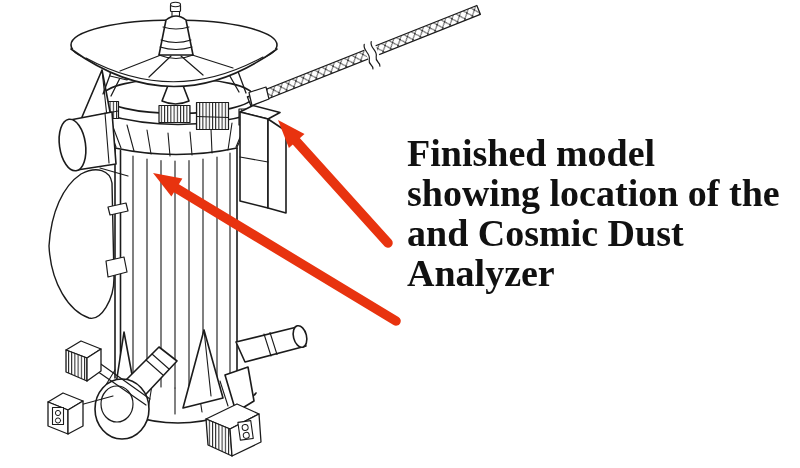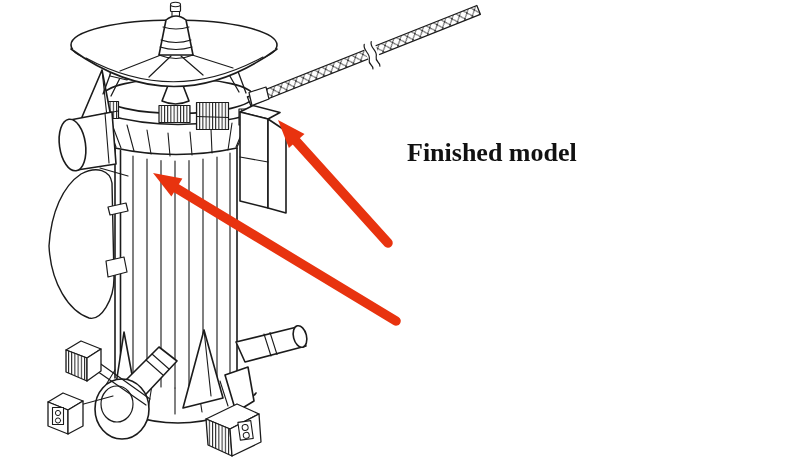--- a/index.html
+++ b/index.html
@@ -11,21 +11,21 @@
   }
   .stage{position:absolute;left:0;top:0;width:800px;height:468px;}
   svg{position:absolute;left:0;top:0;display:block;}
   .caption{
     position:absolute;
     left:407px;
     top:133px;
     width:380px;
     font-family:"Liberation Serif", serif;
     font-weight:bold;
-    font-size:26px;
+    font-size:38px;
     line-height:40px;
     color:#111111;
     letter-spacing:0px;
   }
   .caption div{white-space:nowrap;}
 </style>
 </head>
 <body>
 
 <div class="stage">
@@ -180,15 +180,18 @@
     </g>
     <g>
       <line x1="396" y1="321" x2="176" y2="188" stroke-width="9.5" stroke-linecap="round" stroke="#e8330f"></line>
       <polygon points="153,173 182.4,178.6 171.4,196.6" stroke="none" fill="#e8330f"></polygon>
     </g>
   </g>
 </svg>
 
 <div class="caption">
   <div>Finished model</div>
+  <div>showing location of the</div>
+  <div>and Cosmic Dust</div>
+  <div>Analyzer</div>
 </div>
 
 </div>
 
 </body></html>

